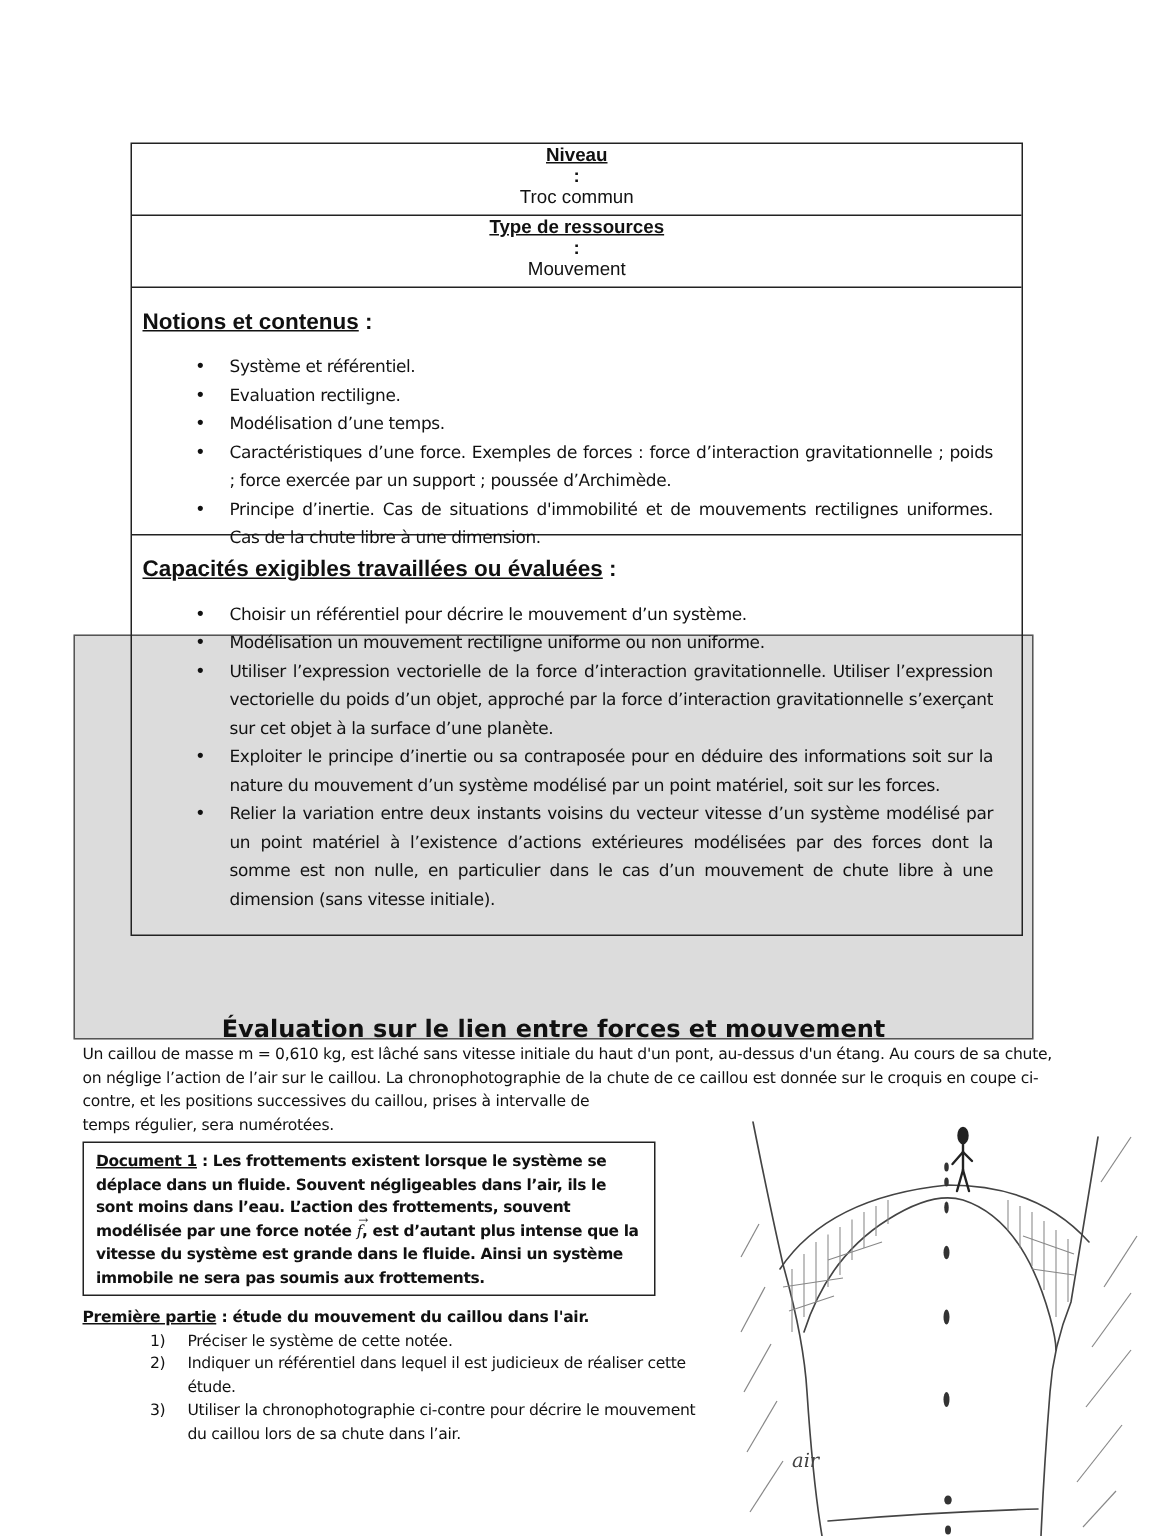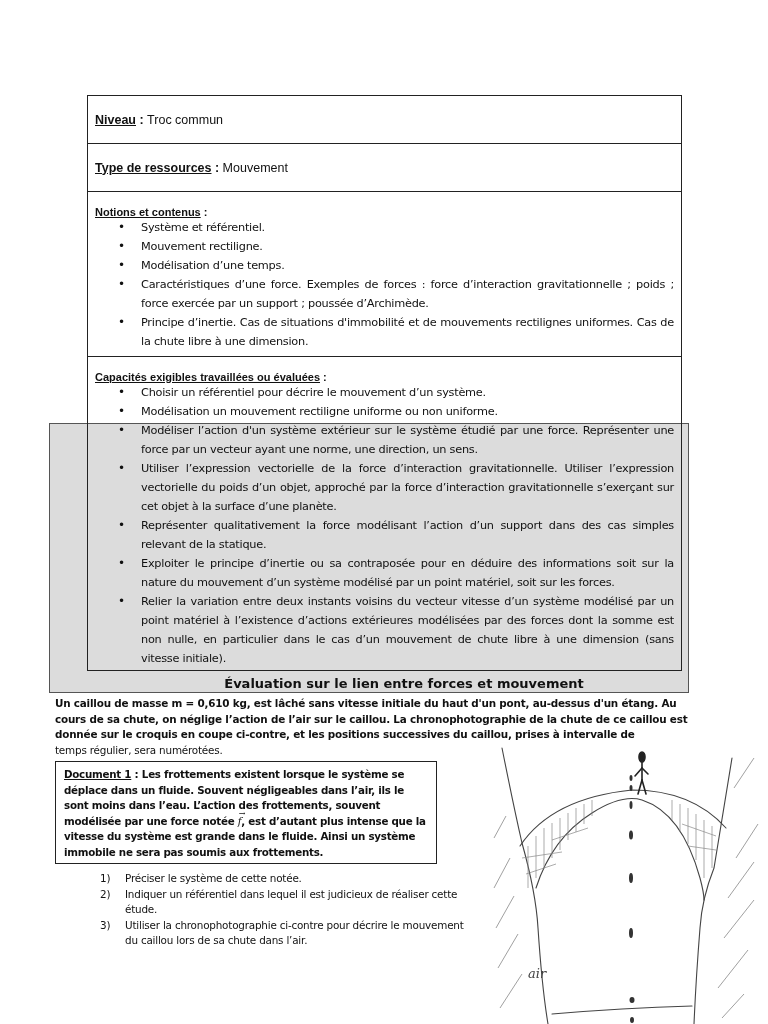--- a/index.html
+++ b/index.html
@@ -9,40 +9,40 @@
     font-family: "Liberation Sans", sans-serif;
   }
   .grey-box {
     position: absolute; left: 49px; top: 423px; width: 640px; height: 270px;
     background: #dcdcdc; border: 1px solid #555; box-sizing: border-box;
   }
   .table {
     position: absolute; left: 87px; top: 95px; width: 595px;
     border: 1px solid #222; box-sizing: border-box;
   }
-  .cell { border-bottom: 1px solid #222; box-sizing: border-box; padding: 0 7px; }
+  .cell { border-bottom: 1px solid #222; box-sizing: border-box; padding: 0 7px; flex-direction: column; }
   .cell:last-child { border-bottom: none; }
   .cell-simple { height: 48px; display: flex; align-items: center; font-size: 12.5px; }
   .label { font-weight: bold; text-decoration: underline; }
   .colon { font-weight: bold; }
-  .section-head { font-size: 11px; padding-top: 14px; }
+  .section-head { font-size: 15px; padding-top: 14px; }
   ul.bullets {
-    margin: 0; padding: 0 0 0 0; list-style: none;
+    margin: 12px; padding: 0 0 0 0; list-style: none;
     font-family: "DejaVu Sans", sans-serif; font-size: 11.3px; line-height: 19px;
     letter-spacing: -0.25px;
   }
   ul.bullets li { position: relative; padding-left: 46px; text-align: justify; }
   ul.bullets li::before {
     content: "•"; position: absolute; left: 23px; top: 0; font-size: 12px;
   }
   .notions { height: 165px; }
   .capacites { padding-bottom: 2px; }
   .eval-title {
     position: absolute; left: 49px; top: 676px; width: 640px; text-align: center;
-    font-family: "DejaVu Sans", sans-serif; font-weight: bold; font-size: 13px; margin-left: 35px;
+    font-family: "DejaVu Sans", sans-serif; font-weight: bold; font-size: 16px;
   }
   .intro {
     position: absolute; left: 55px; top: 696px; width: 660px;
     font-family: "DejaVu Sans", sans-serif; font-size: 10.4px; line-height: 15.5px;
     letter-spacing: -0.2px;
   }
   .doc-box {
     position: absolute; left: 55px; top: 761px; width: 382px; height: 103px;
     border: 1px solid #222; box-sizing: border-box; padding: 5px 8px;
     font-family: "DejaVu Sans", sans-serif; font-weight: bold; font-size: 10.3px;
@@ -76,54 +76,55 @@
     <span class="label">Type de ressources</span>
     <span class="colon">&nbsp;:&nbsp;</span>
     <span>Mouvement</span>
   </div>
   <div class="cell notions">
     <div class="section-head">
       <span class="label">Notions et contenus</span><span class="colon">&nbsp;:</span>
     </div>
     <ul class="bullets">
       <li>Système et référentiel.</li>
-      <li>Mouvement rectiligne.</li>
+      <li>Evaluation rectiligne.</li>
       <li>Modélisation d’une temps.</li>
       <li>Caractéristiques d’une force. Exemples de forces : force d’interaction gravitationnelle ; poids ; force exercée par un support ; poussée d’Archimède.</li>
       <li>Principe d’inertie. Cas de situations d'immobilité et de mouvements rectilignes uniformes. Cas de la chute libre à une dimension.</li>
     </ul>
   </div>
   <div class="cell capacites">
     <div class="section-head">
       <span class="label">Capacités exigibles travaillées ou évaluées</span><span class="colon">&nbsp;:</span>
     </div>
     <ul class="bullets">
       <li>Choisir un référentiel pour décrire le mouvement d’un système.</li>
       <li>Modélisation un mouvement rectiligne uniforme ou non uniforme.</li>
-      <li>Modéliser l’action d'un système extérieur sur le système étudié par une force. Représenter une force par un vecteur ayant une norme, une direction, un sens.</li>
       <li>Utiliser l’expression vectorielle de la force d’interaction gravitationnelle. Utiliser l’expression vectorielle du poids d’un objet, approché par la force d’interaction gravitationnelle s’exerçant sur cet objet à la surface d’une planète.</li>
-      <li>Représenter qualitativement la force modélisant l’action d’un support dans des cas simples relevant de la statique.</li>
       <li>Exploiter le principe d’inertie ou sa contraposée pour en déduire des informations soit sur la nature du mouvement d’un système modélisé par un point matériel, soit sur les forces.</li>
       <li>Relier la variation entre deux instants voisins du vecteur vitesse d’un système modélisé par un point matériel à l’existence d’actions extérieures modélisées par des forces dont la somme est non nulle, en particulier dans le cas d’un mouvement de chute libre à une dimension (sans vitesse initiale).</li>
     </ul>
   </div>
 </div>
 
 <div class="eval-title">Évaluation sur le lien entre forces et mouvement</div>
 
 <div class="intro">
-  <div style="width:650px;font-weight:bold;">Un caillou de masse m = 0,610 kg, est lâché sans vitesse initiale du haut d'un pont, au-dessus d'un étang. Au cours de sa chute, on néglige l’action de l’air sur le caillou. La chronophotographie de la chute de ce caillou est donnée sur le croquis en coupe ci-contre, et les positions successives du caillou, prises à intervalle de</div>
+  <div style="width:650px;">Un caillou de masse m = 0,610 kg, est lâché sans vitesse initiale du haut d'un pont, au-dessus d'un étang. Au cours de sa chute, on néglige l’action de l’air sur le caillou. La chronophotographie de la chute de ce caillou est donnée sur le croquis en coupe ci-contre, et les positions successives du caillou, prises à intervalle de</div>
   <div>temps régulier, sera numérotées.</div>
 </div>
 
 <div class="doc-box">
   <span class="doc-label">Document 1</span><span> : Les frottements existent lorsque le système se déplace dans un fluide. Souvent négligeables dans l’air, ils le sont moins dans l’eau. L’action des frottements, souvent modélisée par une force notée </span><span style="font-family:'DejaVu Serif',serif;font-style:italic;font-weight:normal;position:relative;"><span style="position:absolute;top:-9px;left:1px;font-size:8px;">→</span><span>f</span></span><span>, est d’autant plus intense que la vitesse du système est grande dans le fluide. Ainsi un système immobile ne sera pas soumis aux frottements.</span>
 </div>
 
 <div class="part">
+  <div class="part-title">
+    <span class="u">Première partie</span><span> : étude du mouvement du caillou dans l'air.</span>
+  </div>
   <ol class="questions">
     <li><span class="num">1)</span><span>Préciser le système de cette notée.</span></li>
     <li><span class="num">2)</span><span>Indiquer un référentiel dans lequel il est judicieux de réaliser cette étude.</span></li>
     <li><span class="num">3)</span><span>Utiliser la chronophotographie ci-contre pour décrire le mouvement du caillou lors de sa chute dans l’air.</span></li>
   </ol>
 </div>
 
 <div class="sketch">
   <svg width="292" height="296" viewBox="0 0 292 296">
     <g fill="none" stroke="#444" stroke-width="1.1" stroke-linecap="round">

